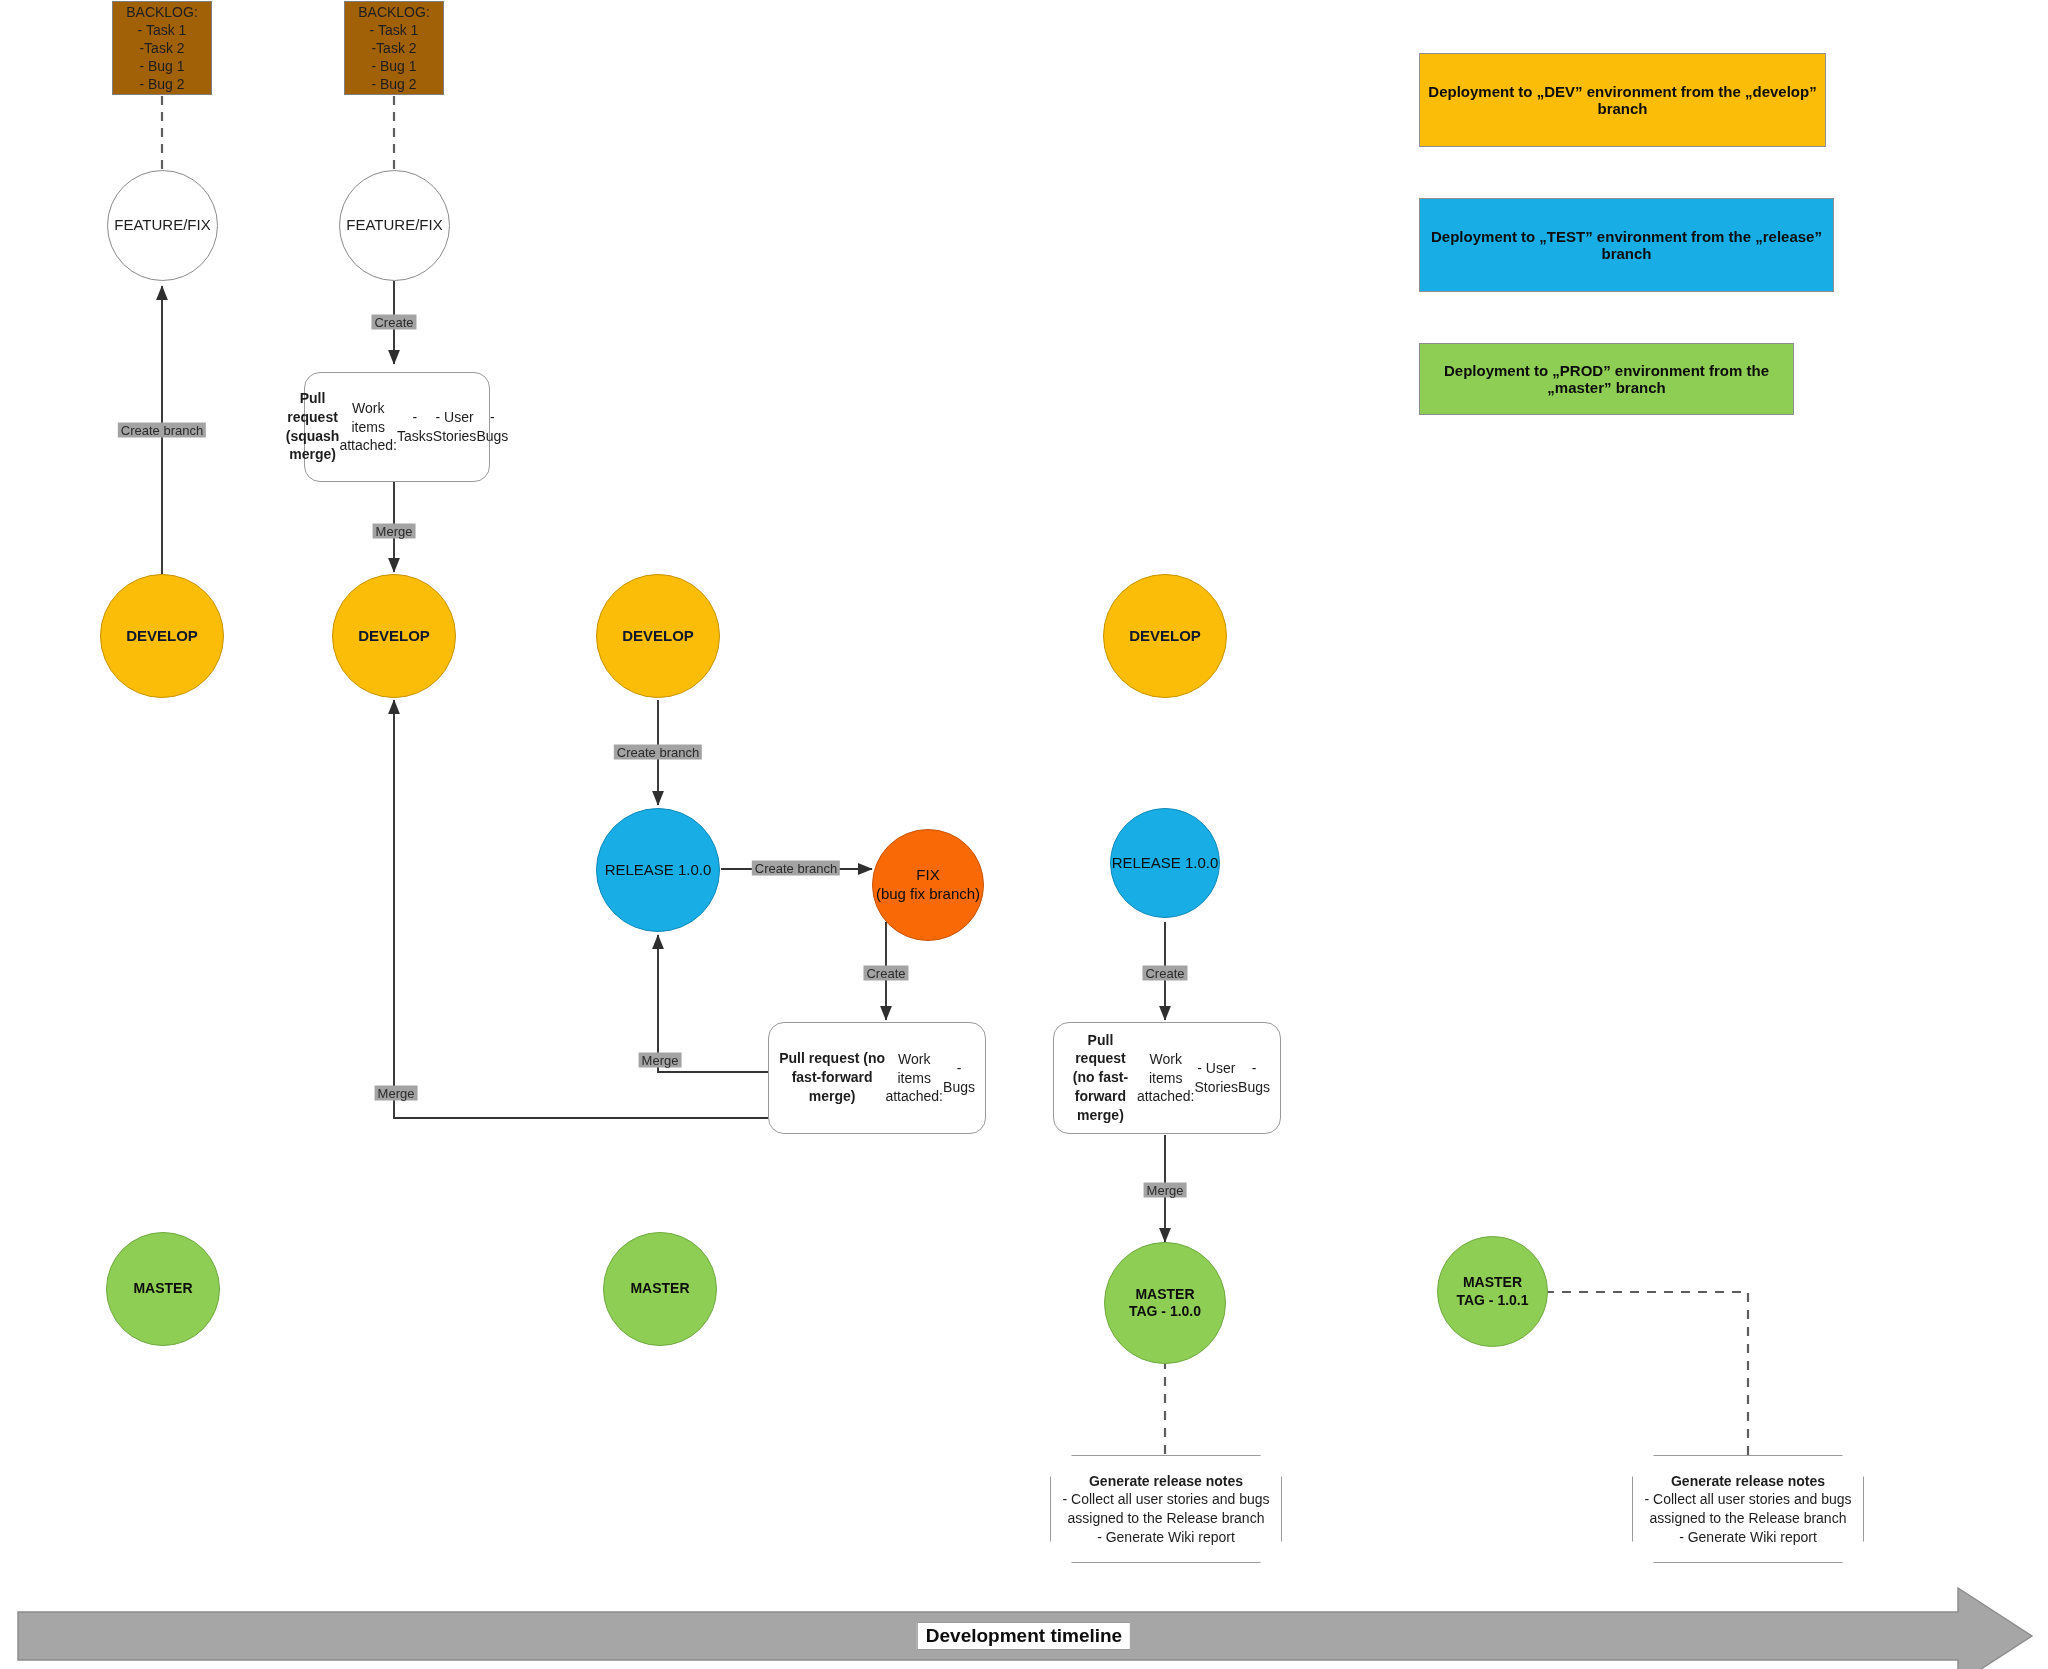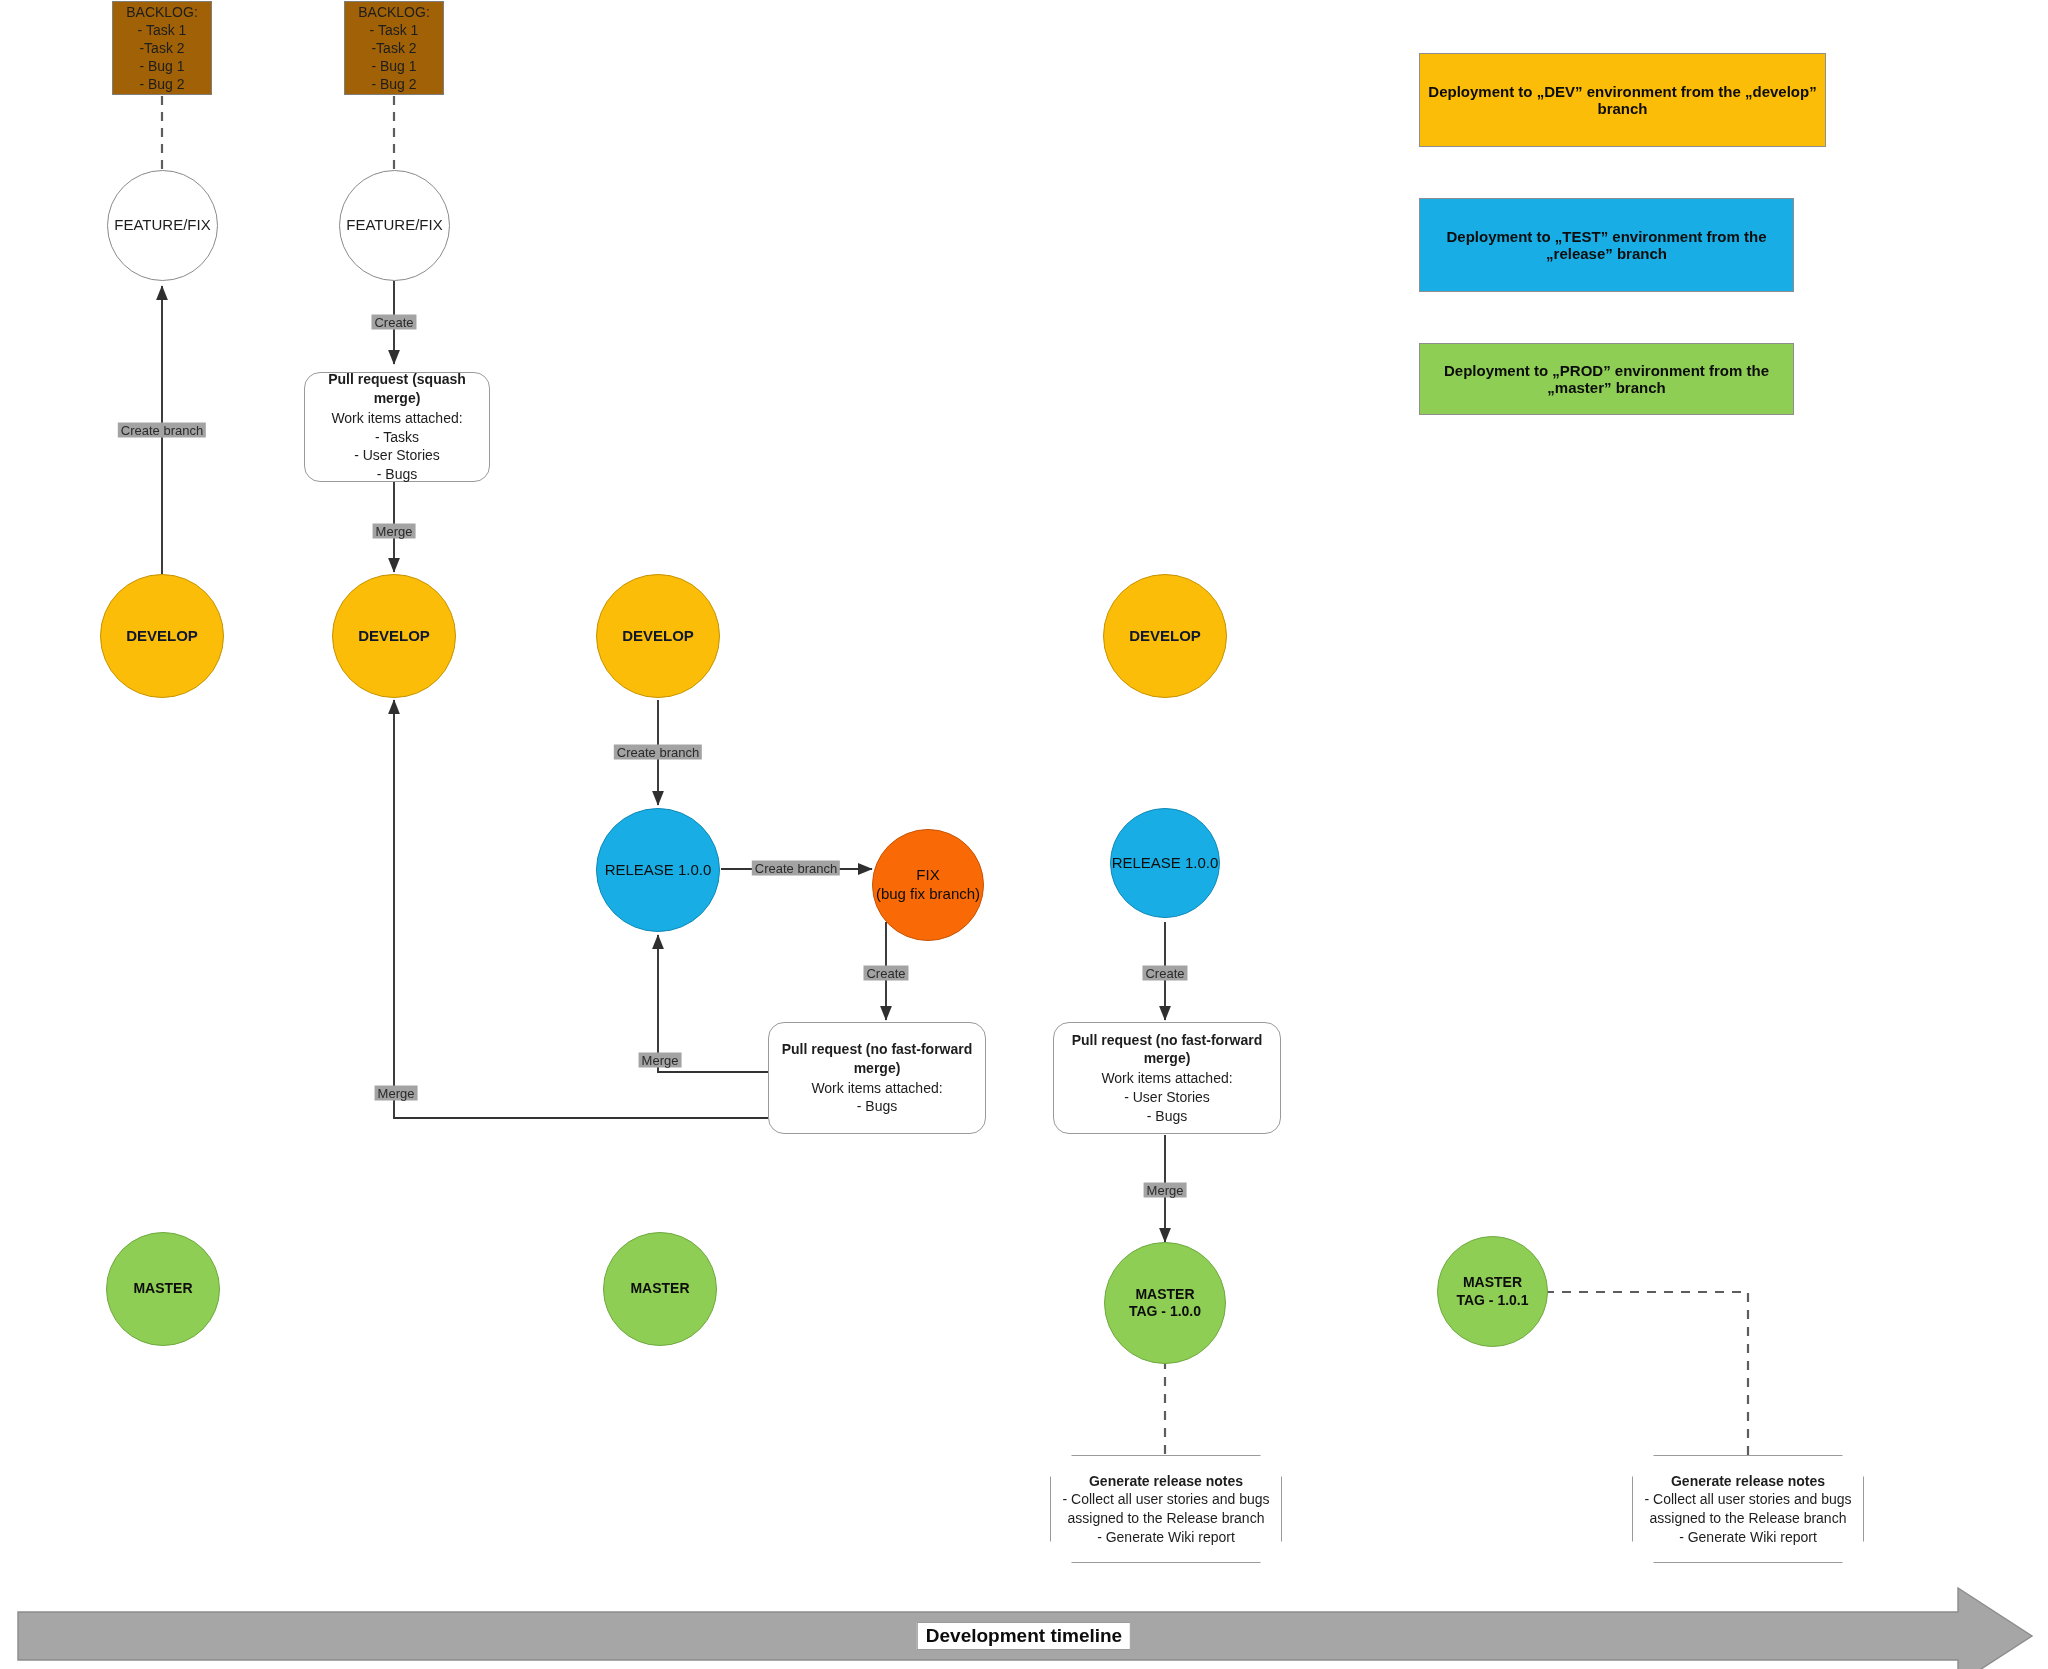--- a/index.html
+++ b/index.html
@@ -50,21 +50,21 @@
     font-size:14px;color:#1d1d1d;
     flex-direction:column;justify-content:center;
     padding:4px 2px;
   }
   .backlog span{display:block;line-height:1.30;}
 
   
   .prbox{
     background:#ffffff;border:1.3px solid #9a9a9a;border-radius:16px;
     font-size:14px;color:#1d1d1d;
-    flex-direction:column;justify-content:center;
+    flex-direction:row;justify-content:center;
     padding:6px 10px;
   }
   .prbox .ttl{font-weight:bold;display:block;margin-bottom:1px;}
   .prbox span{display:block;line-height:1.34;}
 
   
   .octa{
     background:#ffffff;
     border:1.3px solid #9a9a9a;
     font-size:14px;color:#1d1d1d;
@@ -262,21 +262,21 @@
   <div class="elabel" style="left:796px;top:868px;">Create branch</div>
   <div class="elabel" style="left:886px;top:973px;">Create</div>
   <div class="elabel" style="left:660px;top:1060px;">Merge</div>
   <div class="elabel" style="left:396px;top:1093px;">Merge</div>
   <div class="elabel" style="left:1165px;top:973px;">Create</div>
   <div class="elabel" style="left:1165px;top:1190px;">Merge</div>
 
   <div class="legend-box lg-dev" style="left:1419px;top:53px;width:407px;height:94px;">
     <span>Deployment to „DEV” environment from the „develop” branch</span>
   </div>
-  <div class="legend-box lg-test" style="left:1419px;top:198px;width:375px;height:94px;">
+  <div class="legend-box lg-test" style="left:1419px;top:198px;width:415px;height:94px;">
     <span>Deployment to „TEST” environment from the „release” branch</span>
   </div>
   <div class="legend-box lg-prod" style="left:1419px;top:343px;width:375px;height:72px;">
     <span>Deployment to „PROD” environment from the „master” branch</span>
   </div>
 
   <div id="timeline-wrap">
     <div id="timeline-label">Development timeline</div>
   </div>
 

